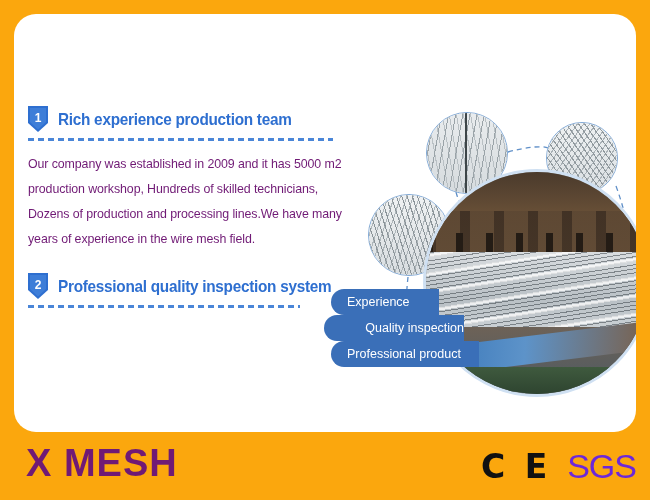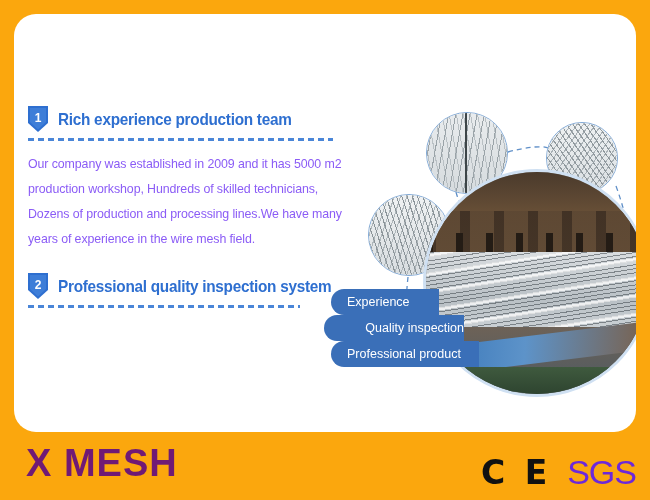--- a/index.html
+++ b/index.html
@@ -28,21 +28,21 @@
     color:#2E6FD0;font-weight:bold;font-size:16.5px;letter-spacing:-0.3px;
     transform:scaleX(0.93);transform-origin:left center;white-space:nowrap;
   }
   .dashline{
     height:3px;margin-top:5px;
     background:repeating-linear-gradient(to right,#4a86d8 0 6px,transparent 6px 10px);
   }
   .dashline.d1{width:305px;}
   .dashline.d2{width:272px;}
   .body-text{
-    margin-top:11px;color:#8b5cf6;font-size:12.4px;line-height:25px;
+    margin-top:11px;color:#701a75;font-size:12.4px;line-height:25px;
     letter-spacing:-0.1px;
   }
   .body-text p{margin:0;}
 
   .sec2{margin-top:20px;}
 
   
   .graphics{position:absolute;left:334px;top:20px;width:302px;height:400px;}
 
   .circ{position:absolute;border-radius:50%;overflow:hidden;border:1.4px solid #7fa8d6;box-sizing:border-box;}
@@ -133,21 +133,21 @@
   .pill.p1{width:108px;margin-left:-17px;}
   .pill.p2{width:140px;margin-left:-24px;text-align:right;}
   .pill.p3{width:148px;margin-left:-17px;}
 
   
   .footer{position:absolute;left:0;top:432px;width:650px;height:68px;}
   .brand{
     position:absolute;left:26px;top:10px;color:#701a75;font-weight:bold;
     font-size:38px;letter-spacing:1px;transform:scaleX(1.0);
   }
-  .certs{position:absolute;right:14px;top:8px;height:52px;display:flex;align-items:flex-end;gap:16px;}
+  .certs{position:absolute;right:14px;top:8px;height:52px;display:flex;align-items:center;gap:16px;}
   .ce{color:#111;font-size:33px;font-weight:bold;letter-spacing:4px;font-family:"DejaVu Sans",sans-serif;}
   .iso{position:relative;width:125px;height:46px;}
   .sgs{color:#6d28d9;font-weight:normal;font-size:34px;letter-spacing:-1px;}
 </style>
 </head>
 <body>
 
 <div class="poster">
 
   <div class="panel">

